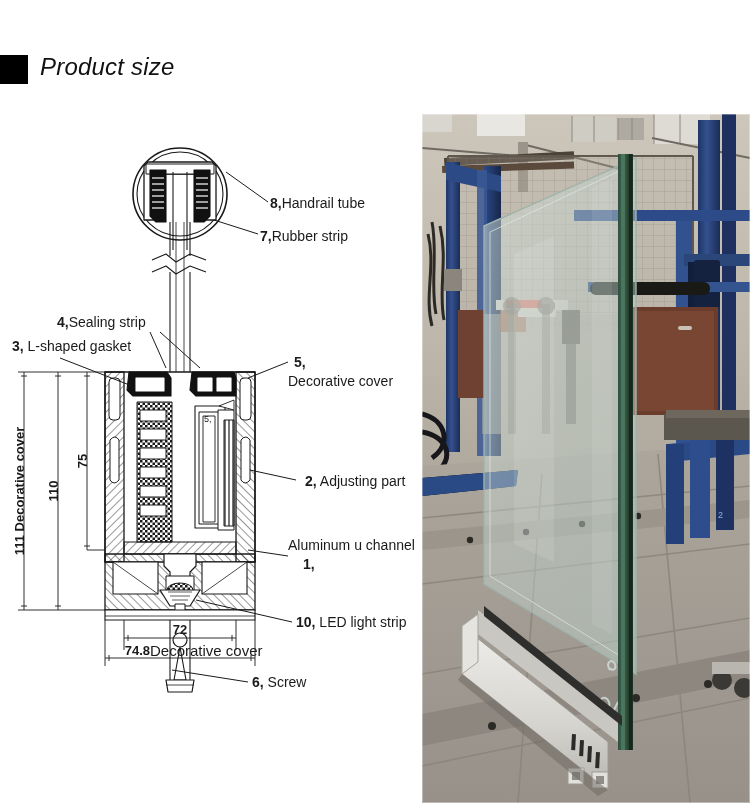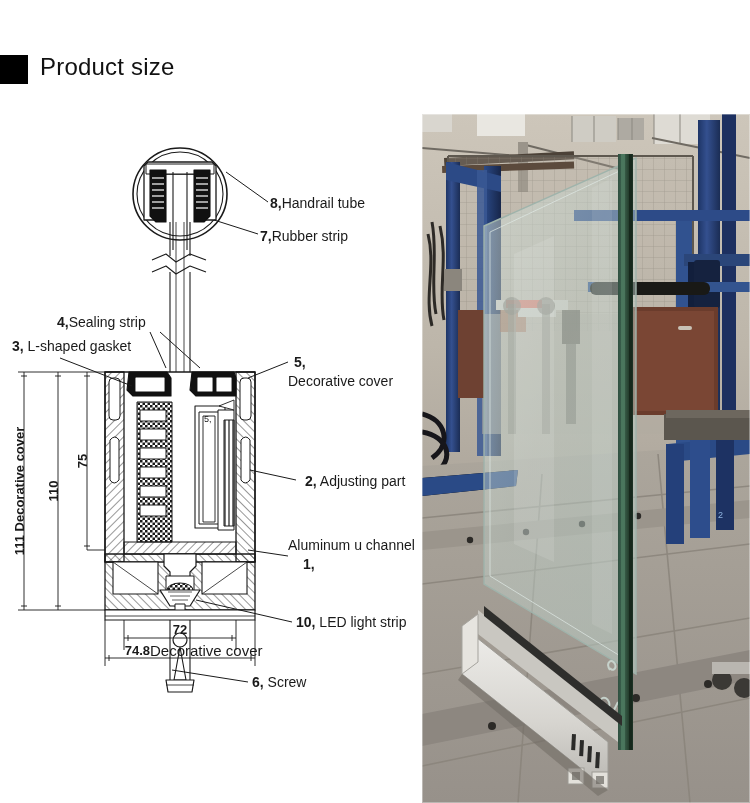--- a/index.html
+++ b/index.html
@@ -8,21 +8,21 @@
     font-family:"Liberation Sans", sans-serif;
     background:#ffffff;
   }
   
   #header{position:absolute;left:0;top:55px;height:30px;width:100%;}
   #header-bullet{
     position:absolute;left:0;top:0;width:28px;height:29px;background:#000000;
   }
   #header-title{
     position:absolute;left:40px;top:-2px;
-    font-size:24px;color:#111111;letter-spacing:.2px;white-space:nowrap;
+    font-size:24px;color:#111111;letter-spacing:.2px;white-space:nowrap;font-style:italic;
   }
   
   #drawing-panel{
     position:absolute;left:0;top:110px;width:420px;height:693px;
     background:#ffffff;
   }
   #drawing-svg{display:block;}
   
   #photo-panel{
     position:absolute;left:422px;top:114px;width:328px;height:689px;

